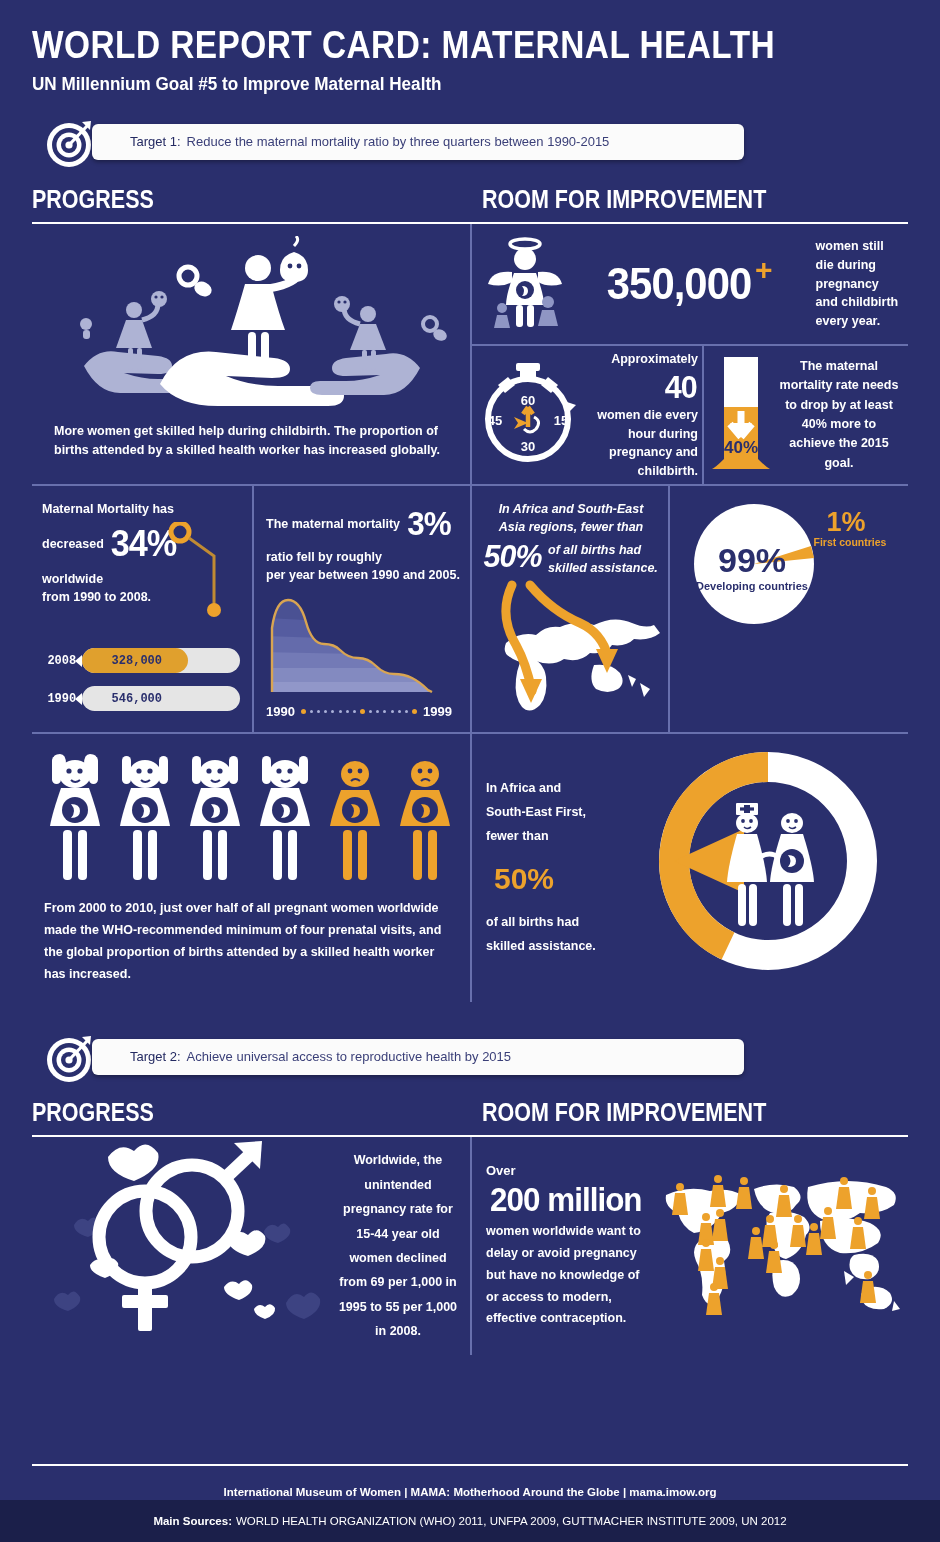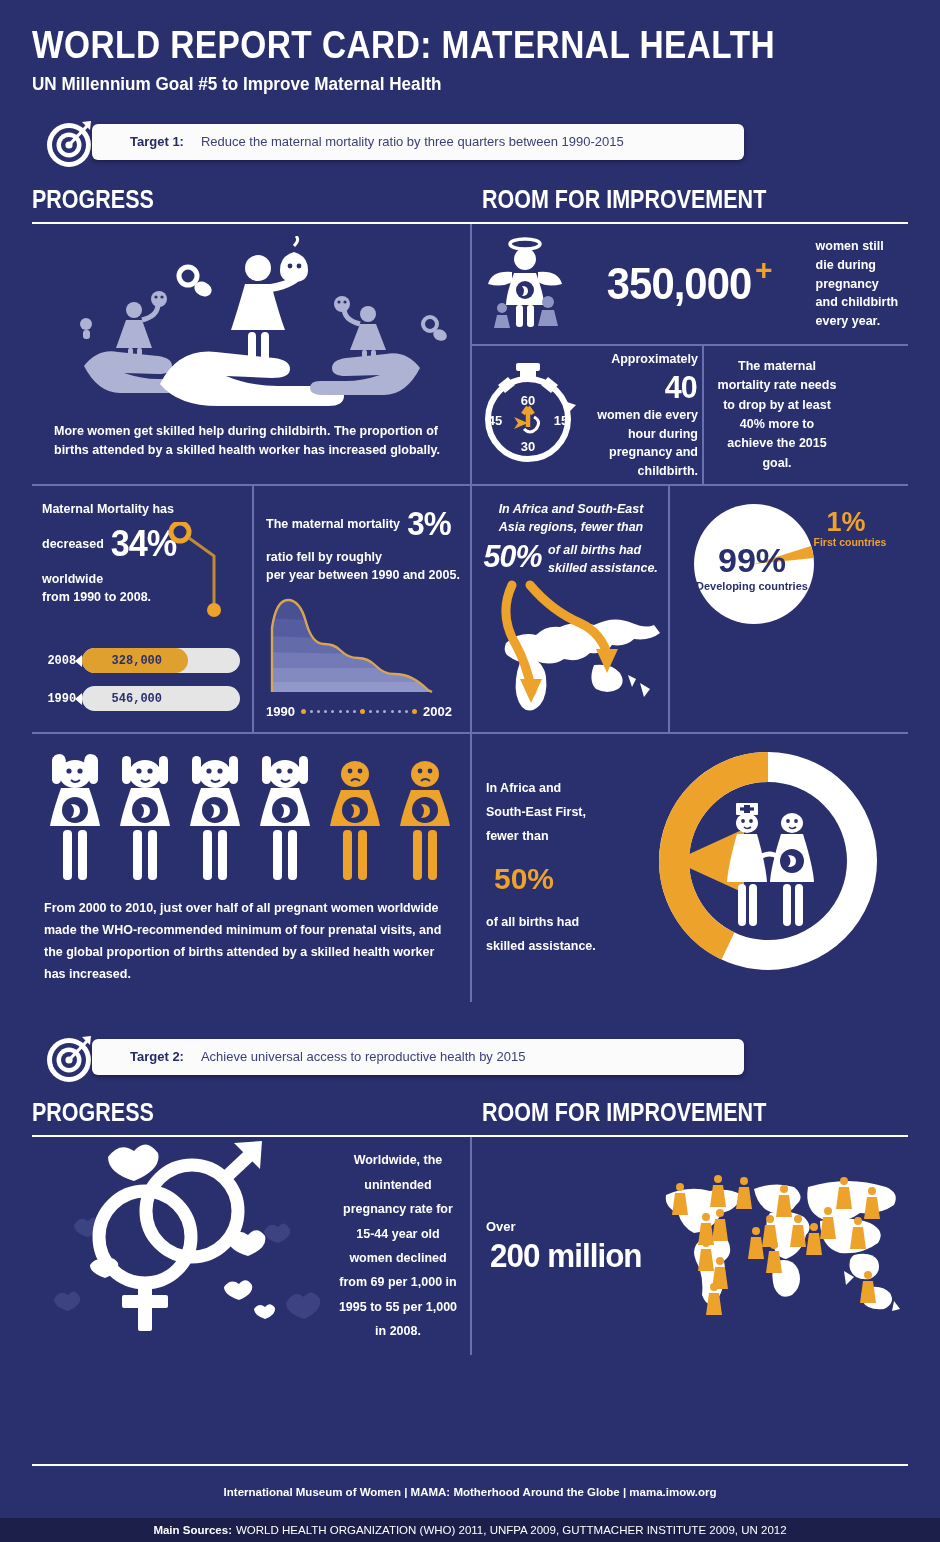--- a/index.html
+++ b/index.html
@@ -26,21 +26,21 @@
   }
 
   
   .target-row { position: relative; margin: 24px 0 0 44px; width: 700px; height: 48px; }
   .target-bar {
     position: absolute; left: 48px; top: 5px; width: 652px; height: 36px;
     background: #fbfbfb; border-radius: 6px;
     display: flex; align-items: center; padding-left: 38px;
     box-shadow: 0 2px 4px rgba(0,0,0,.35);
   }
-  .target-bar .tlabel { color: #242a62; font-size: 13px; font-weight: bold; margin-right: 17px; }
+  .target-bar .tlabel { color: #242a62; font-size: 13px; font-weight: normal; margin-right: 6px; }
   .target-bar .ttext  { color: #3a3f78; font-size: 13px; }
   .target-icon { position: absolute; left: 0; top: 0; width: 52px; height: 50px; }
 
   
   .sec-heads { display: flex; margin: 18px 0 0 0; padding: 0 32px; }
   .sec-heads .sh { font-size: 25px; font-weight: bold; transform: scaleX(0.86); transform-origin: left center; }
   .sec-heads .sh.left { width: 450px; }
 
   .rule { height: 2px; background: #ffffff; margin: 8px 32px 0 32px; }
 
@@ -85,21 +85,21 @@
   .dot { width: 3px; height: 3px; border-radius: 50%; background: #aab0d8; }
   .dot.big { width: 5px; height: 5px; background: #eda22c; }
 
   
   .foot1 {
     position: absolute; left: 0; right: 0; bottom: 44px; text-align: center;
     font-size: 11.5px; font-weight: bold;
   }
   .foot-div { position: absolute; left: 32px; right: 32px; bottom: 76px; height: 2px; background: #ffffff; }
   .foot2 {
-    position: absolute; left: 0; right: 0; bottom: 0; height: 24px;
+    position: absolute; left: 0; right: 0; bottom: 0; height: 42px;
     background: #1b1f4a; display: flex; align-items: center; justify-content: center;
     font-size: 11.5px;
     text-align: center;
   }
   .foot2 b { margin-right: 4px; }
 
   .center { text-align: center; }
   .rt { text-align: center; }
 </style>
 </head>
@@ -244,20 +244,30 @@
             <div style="margin-left:4px;width:120px;">
               <div style="text-align:right;">
                 <span class="body-txt">Approximately</span>
                 <span class="huge" style="font-size:32px;vertical-align:-4px;">40</span>
               </div>
               <div class="body-txt" style="text-align:right;">women die every hour during pregnancy and childbirth.</div>
             </div>
           </div>
 
           <div class="cell bdr-b" style="width:204px;height:140px;display:flex;align-items:center;padding:0 8px 0 6px;">
+            <div style="position:relative;">
+              <svg width="62" height="120" viewBox="0 0 62 120">
+                <rect x="14" y="4" width="34" height="50" fill="#ffffff"></rect>
+                <rect x="14" y="54" width="34" height="52" fill="#eda22c"></rect>
+                <path d="M14 106 q-8 8 -12 10 l58 0 q-4 -2 -12 -10z" fill="#eda22c"></path>
+                <path d="M31 58 l0 22 M31 84 l-11 -13 M31 84 l11 -13" stroke="#fff" stroke-width="7" fill="none"></path>
+                <path d="M20 70 l11 14 l11 -14 z" fill="#fff"></path>
+                <text x="31" y="100" fill="#2a2f6d" font-size="17" font-weight="bold" text-anchor="middle" font-family="Liberation Sans, sans-serif">40%</text>
+              </svg>
+            </div>
             <div class="body-txt rt" style="margin-left:6px;width:122px;line-height:1.55;">The maternal mortality rate needs to drop by at least 40% more to achieve the 2015 goal.</div>
           </div>
 
         </div>
       </div>
     </div>
 
     <div class="rowflex">
 
       <div class="cell bdr-r bdr-b" style="width:222px;height:248px;padding:14px 12px 0 10px;">
@@ -332,21 +342,21 @@
               <i class="dot"></i>
               <i class="dot big"></i>
               <i class="dot"></i>
             <i class="dot"></i>
               <i class="dot"></i>
               <i class="dot"></i>
               <i class="dot"></i>
               <i class="dot"></i>
             <i class="dot big"></i>
           </span>
-          <span>2002</span>
+          <span>1999</span>
         </div>
       </div>
 
       <div class="cell bdr-r bdr-b" style="width:198px;height:248px;padding:14px 8px 0 10px;font-style:italic;">
         <div class="body-txt center" style="line-height:1.45;">
           <span>In Africa and South-East</span><br>
           <span>Asia regions, fewer than</span>
         </div>
         <div style="display:flex;align-items:flex-start;margin-top:2px;">
           <span class="huge" style="font-size:32px;">50%</span>
@@ -581,20 +591,21 @@
             </g>
           </svg>
         </div>
         <div class="body-txt rt" style="width:120px;line-height:1.95;">Worldwide, the unintended pregnancy rate for 15-44 year old women declined from 69 per 1,000 in 1995 to 55 per 1,000 in 2008.</div>
       </div>
 
       <div class="cell" style="width:436px;height:218px;display:flex;align-items:center;padding:0 6px 0 14px;">
         <div style="width:176px;">
           <div class="body-txt" style="font-size:13px;">Over</div>
           <div class="huge" style="font-size:33px;line-height:1.15;">200 million</div>
+          <div class="body-txt" style="line-height:1.75;margin-top:2px;">women worldwide want to delay or avoid pregnancy but have no knowledge of or access to modern, effective contraception.</div>
         </div>
         <div style="margin-left:6px;">
           <svg width="244" height="150" viewBox="0 0 244 150">
             <g fill="#ffffff">
               <path d="M8 26 q22 -10 44 -4 q18 -4 32 4 q-4 14 -20 18 q-10 18 -28 20 q-12 -6 -16 -20 q-14 -6 -12 -18z"></path>
               <path d="M44 70 q14 -6 26 2 q6 12 -4 20 q4 20 -6 38 q-10 12 -16 -4 q2 -20 -6 -34 q-6 -14 6 -22z"></path>
               <path d="M96 20 q20 -8 40 -2 q12 10 2 18 q-6 10 -22 8 q-16 -4 -20 -24z"></path>
               <path d="M112 44 q20 -4 34 4 q10 10 2 18 q-4 18 -20 24 q-12 -2 -14 -20 q-10 -14 -2 -26z"></path>
               <path d="M118 92 q16 -4 22 8 q6 16 -6 26 q-12 6 -18 -8 q-4 -16 2 -26z"></path>
               <path d="M150 18 q40 -12 78 0 q14 6 8 18 q-14 10 -34 8 q-16 12 -38 6 q-18 -8 -14 -32z"></path>

